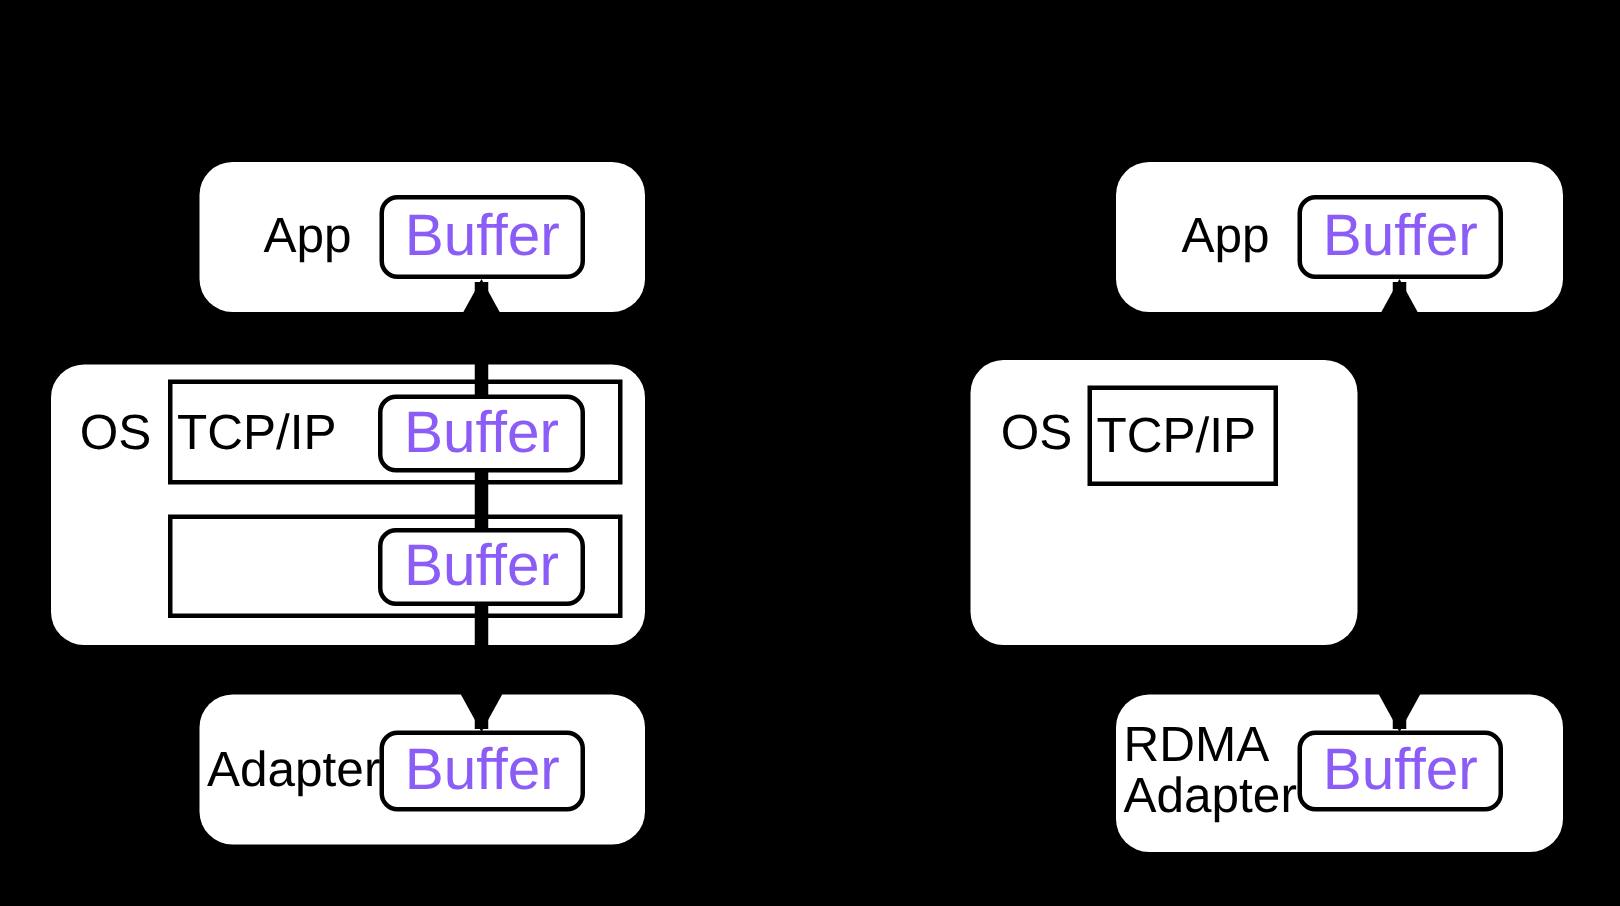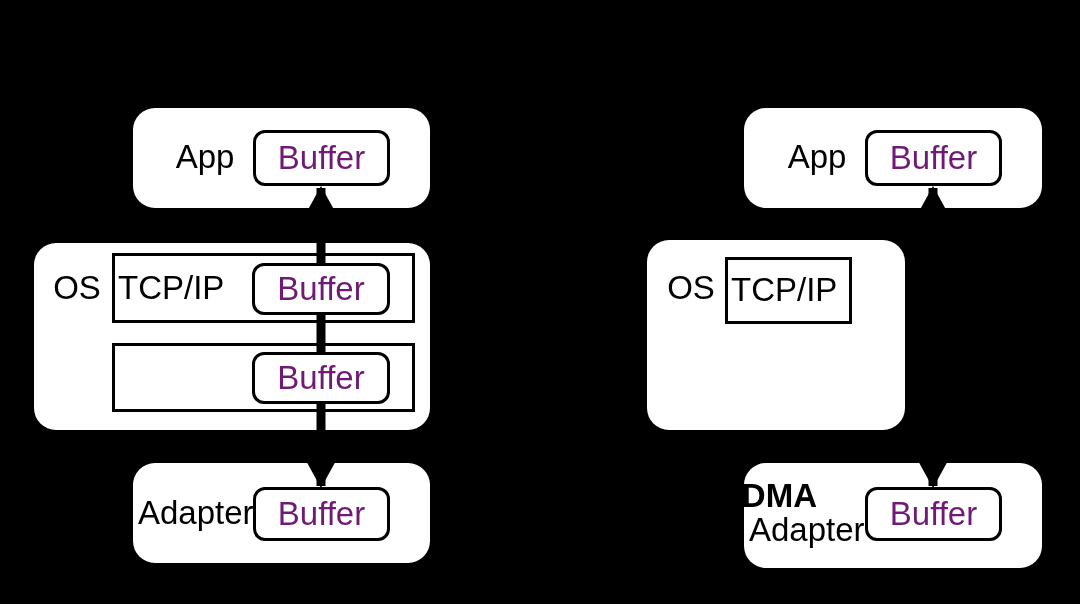--- a/index.html
+++ b/index.html
@@ -57,22 +57,22 @@
   .label {
     position: absolute;
     color: #000000;
     font-size: 33px;
     line-height: 36px;
     white-space: pre;
     z-index: 4;
   }
 
   .buffer-label {
-    color: #701a75;
-    font-size: 33px;
+    color: #8b5cf6;
+    font-size: 39px;
     line-height: 36px;
     white-space: nowrap;
   }
 
   
   #arrow-layer {
     position: absolute;
     left: 0; top: 0;
     width: 1080px;
     height: 604px;
@@ -136,21 +136,21 @@
     <span class="buffer-label">Buffer</span>
   </div>
 
   <div class="stack-box" style="left:647px; top:240px; width:258px; height:190px;"></div>
   <div class="label" style="left:661px; top:270px; width:60px; text-align:center;">OS</div>
 
   <div class="layer-box" style="left:725px; top:257px; width:127px; height:67px;"></div>
   <div class="label" style="left:731px; top:272px;">TCP/IP</div>
 
   <div class="stack-box" style="left:744px; top:463px; width:298px; height:105px;"></div>
-  <div class="label" style="left:718px; top:478px;font-weight:bold;">RDMA</div>
+  <div class="label" style="left:749px; top:478px;">RDMA</div>
   <div class="label" style="left:749px; top:512px;">Adapter</div>
   <div class="buffer-box" style="left:865px; top:487px; width:137px; height:54px;">
     <span class="buffer-label">Buffer</span>
   </div>
 
   <svg id="arrow-layer-top" viewBox="0 0 1080 604" width="1080" height="604" xmlns="http://www.w3.org/2000/svg">
 
     <polygon points="321,186 299,226 343,226" fill="#000000"></polygon>
 
     <polygon points="321,488 299,448 343,448" fill="#000000"></polygon>

